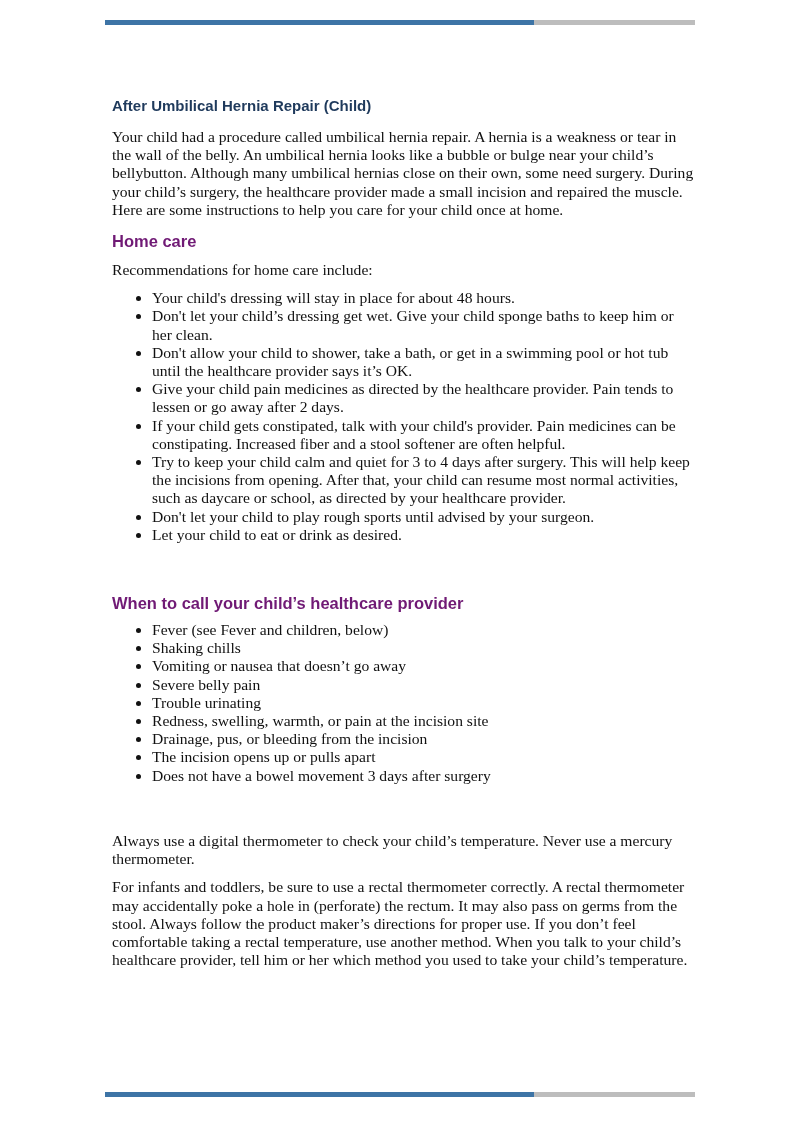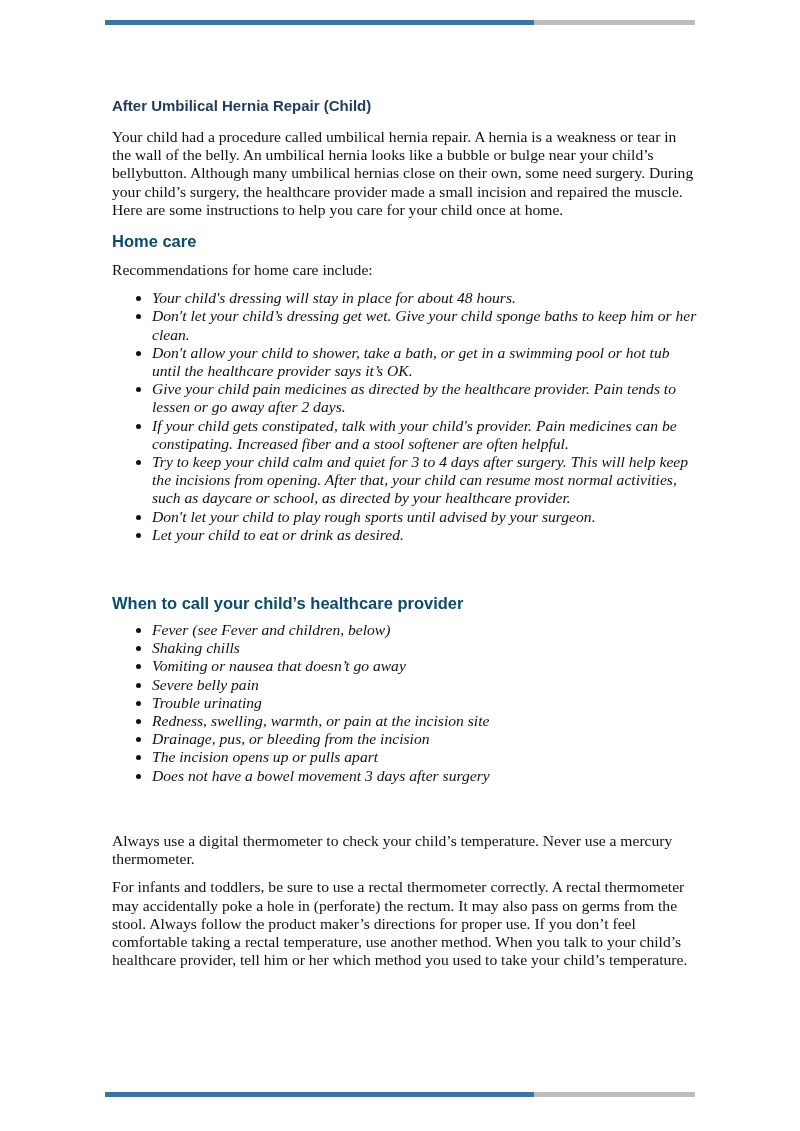--- a/index.html
+++ b/index.html
@@ -6,25 +6,25 @@
   body { width: 800px; height: 1131px; position: relative; overflow: hidden; }
   .bar { position: absolute; left: 105px; width: 590px; height: 5px; display: flex; }
   .bar .blue { width: 429px; height: 100%; background: #3d74a6; }
   .bar .gray { flex: 1; height: 100%; background: #bdbdbd; }
   #top-bar { top: 20px; }
   #bottom-bar { top: 1092px; }
   .content { position: absolute; left: 112px; top: 94px; width: 585px;
     font-family: "Liberation Serif", serif; font-size: 15.6px; line-height: 18.2px; color: #111; }
   h1 { font-family: "Liberation Sans", sans-serif; font-weight: bold; font-size: 15px; color: #1f3a5c;
     margin: 0 0 10px 0; line-height: 24px; }
-  h2 { font-family: "Liberation Sans", sans-serif; font-weight: bold; font-size: 16.5px; color: #0c4a6e;
+  h2 { font-family: "Liberation Sans", sans-serif; font-weight: bold; font-size: 16.5px; color: #701a75;
     margin: 12px 0 8px 0; line-height: 20px; }
   p { margin: 10px 0 10px 0; }
   ul { margin: 0 0 10px 0; padding-left: 40px; }
-  li { margin: 0; font-style: italic; }
+  li { margin: 0; }
   .gap { height: 27px; }
   .footer { position: absolute; top: 1148px; left: 105px; width: 590px;
     font-family: "DejaVu Sans", sans-serif; font-style: italic; font-size: 9.5px; color: #777;
     display: flex; justify-content: space-between; }
 </style>
 </head>
 <body>
 
 <div class="bar" id="top-bar">
   <div class="blue"></div>

